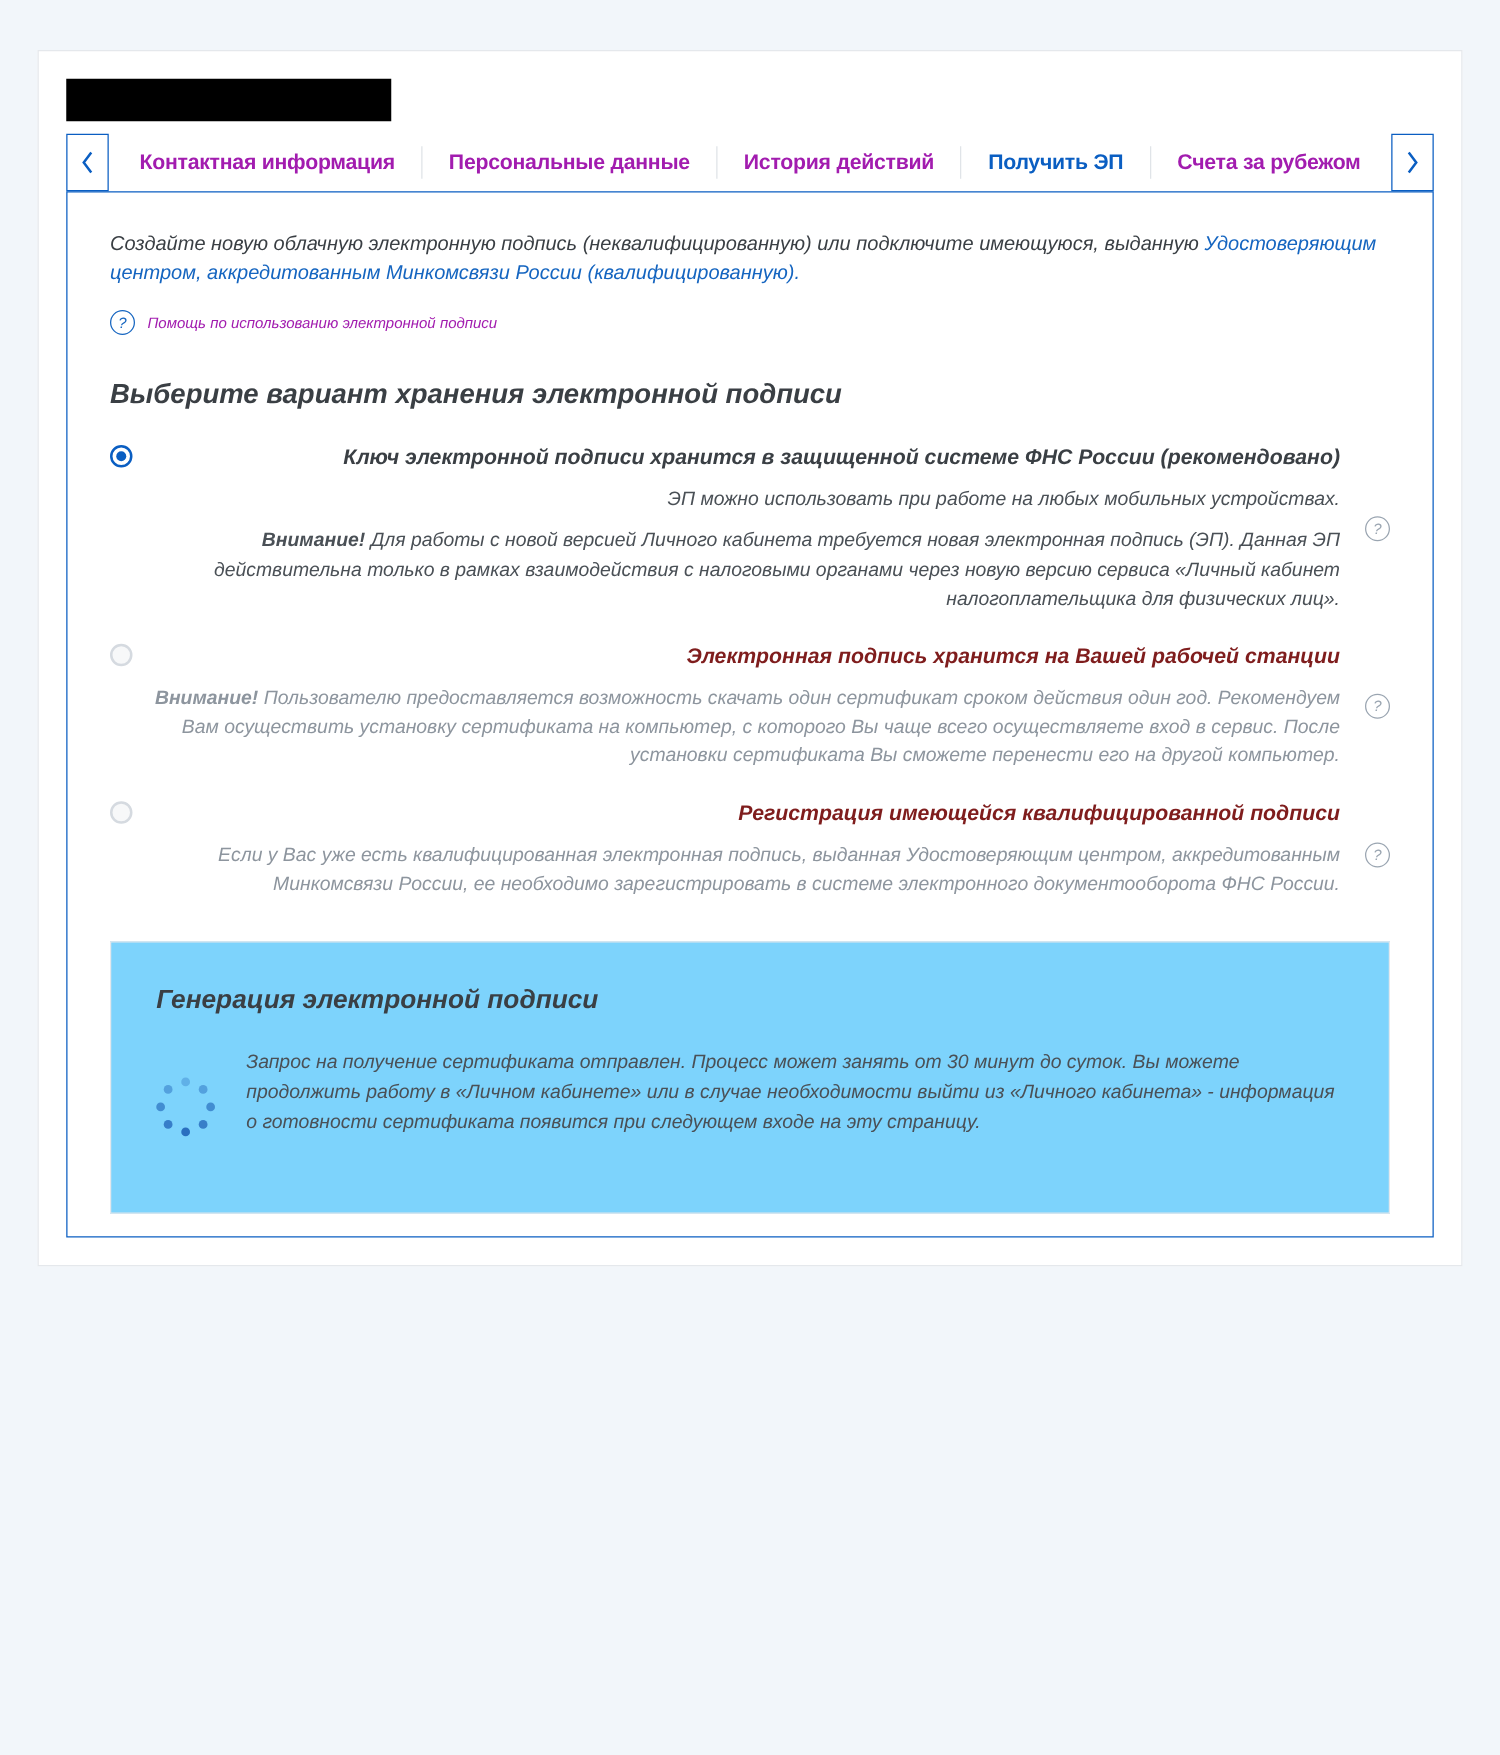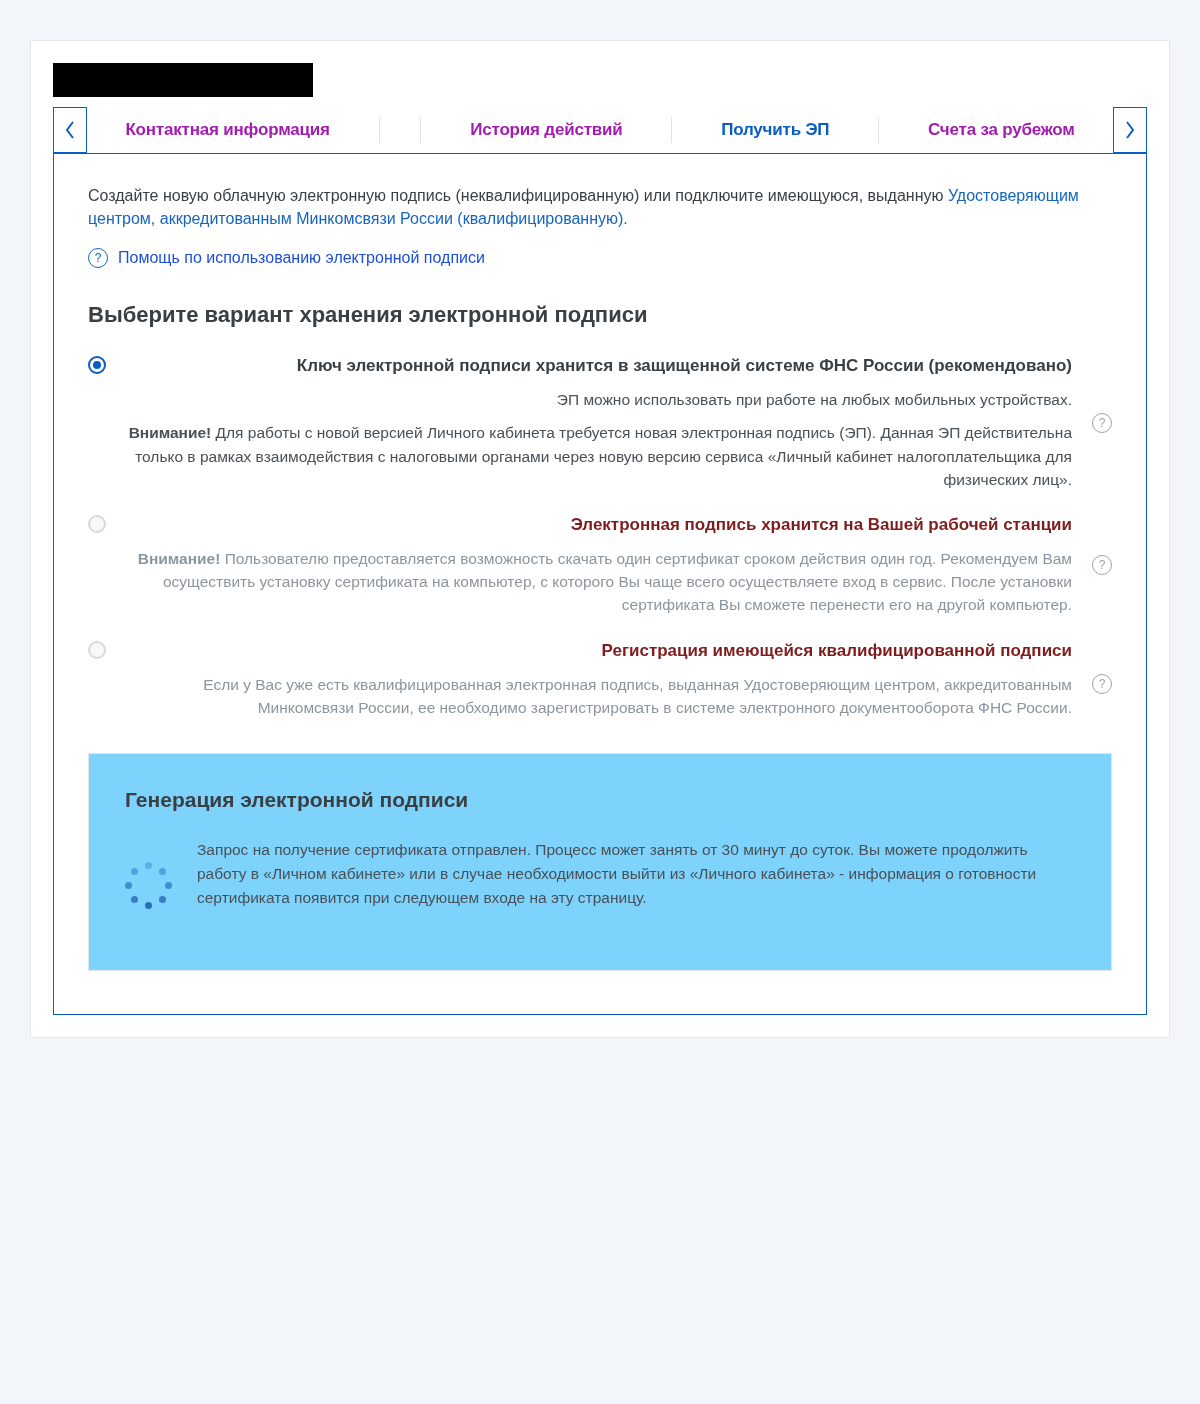--- a/index.html
+++ b/index.html
@@ -59,21 +59,22 @@
     }
     .tab.active { color: #0a5ec2; }
     .tab-sep {
       width: 1px;
       height: 26px;
       background: #e0e4e8;
     }
     .content-frame {
       margin: 0 22px 22px 22px;
       border: 1px solid #0a5ec2;
-      padding: 30px 34px 43px 34px;
+      padding: 30px 34px 18px 34px;
+      font-style: italic;
     }
     .intro {
       font-size: 16px;
       line-height: 1.45;
       color: #3a3f44;
       margin-bottom: 18px;
     }
     .intro a, .link { color: #1565c0; text-decoration: none; cursor: pointer; }
     .help-row {
       display: flex;
@@ -83,21 +84,21 @@
     }
     .qmark {
       width: 20px; height: 20px;
       border: 1px solid #1565c0;
       border-radius: 50%;
       display: flex; align-items: center; justify-content: center;
       font-size: 12px; color: #1565c0;
       flex: 0 0 20px;
     }
     .qmark.gray { border-color: #9aa5b1; color: #9aa5b1; }
-    .help-link { color: #1d4ed8; font-size: 16px; cursor: pointer; }
+    .help-link { color: #a21caf; font-size: 12px; cursor: pointer; }
     h2.section-title {
       font-size: 22px;
       font-weight: 700;
       color: #3a3f44;
       margin-bottom: 26px;
     }
     .option {
       display: flex;
       align-items: flex-start;
       gap: 14px;
@@ -199,20 +200,21 @@
 
   <div class="tabs-row">
     <div class="nav-arrow">
       <svg viewBox="0 0 12 20">
           <polyline points="9,2 3,10 9,18"></polyline>
         </svg>
     </div>
     <div class="tabs">
       <div class="tab">Контактная информация</div>
       <div class="tab-sep"></div>
+      <div class="tab">Персональные данные</div>
       <div class="tab-sep"></div>
       <div class="tab">История действий</div>
       <div class="tab-sep"></div>
       <div class="tab active">Получить ЭП</div>
       <div class="tab-sep"></div>
       <div class="tab">Счета за рубежом</div>
     </div>
     <div class="nav-arrow">
       <svg viewBox="0 0 12 20">
           <polyline points="3,2 9,10 3,18"></polyline>

